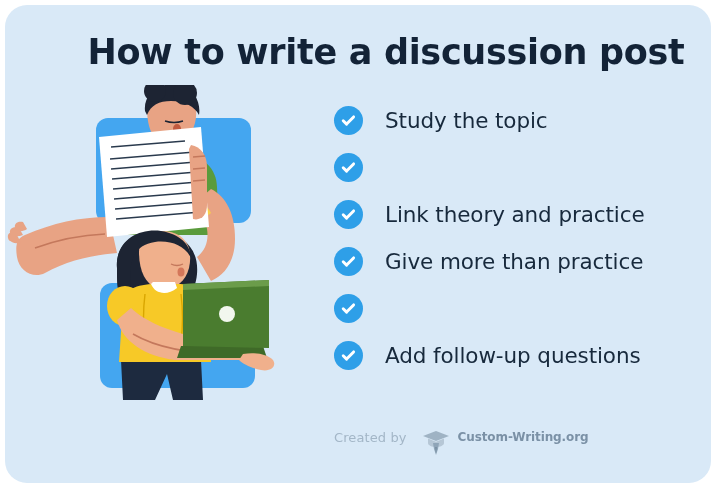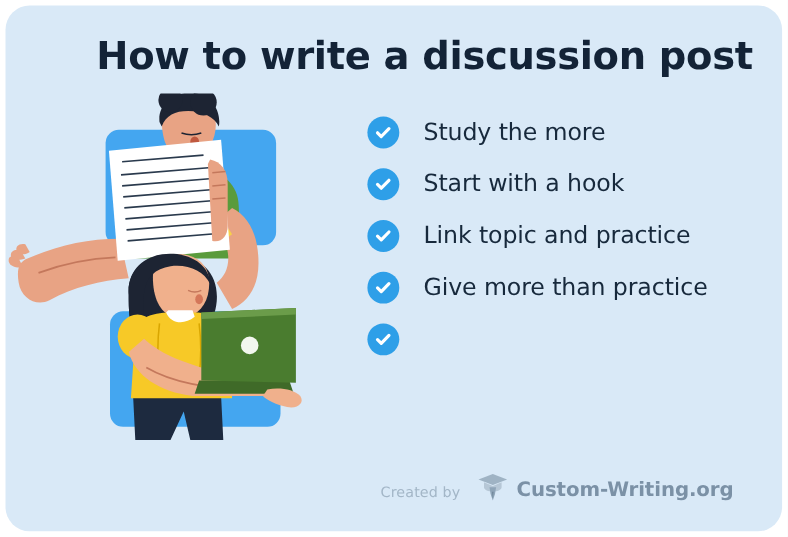--- a/index.html
+++ b/index.html
@@ -95,43 +95,42 @@
     white-space: nowrap;
     letter-spacing: -0.1px;
   }
 
   
   .footer {
     position: absolute;
     left: 329px;
     top: 425px;
     display: flex;
-    align-items: flex-end;
+    align-items: flex-start;
     height: 26px;
-    margin-left: 12px;
   }
   .footer-created {
     font-family: "DejaVu Sans", sans-serif;
     font-size: 13px;
     color: #a3b6c7;
     letter-spacing: 0.1px;
   }
   .footer-logo {
     width: 30px;
     height: 26px;
     margin-left: 14px;
     margin-right: 7px;
     display: flex;
     align-items: center;
     justify-content: center;
   }
   .footer-brand {
     font-family: "DejaVu Sans", sans-serif;
     font-weight: bold;
-    font-size: 18px;
+    font-size: 12px;
     color: #7b91a6;
     letter-spacing: -0.1px;
   }
 </style>
 </head>
 <body>
 
 <div id="infographic">
   <div class="card">
 
@@ -226,59 +225,66 @@
     </div>
 
     <div class="list">
 
       <div class="row">
         <span class="badge">
           <svg width="17" height="17" viewBox="0 0 17 17">
               <path d="M3.2 8.7 L6.6 12.1 L13.6 4.9" stroke="#ffffff" stroke-width="2.9" fill="none" stroke-linecap="round" stroke-linejoin="round"></path>
             </svg>
         </span>
-        <span class="row-label">Study the more</span>
-      </div>
-
-
-      <div class="row">
-        <span class="badge">
-          <svg width="17" height="17" viewBox="0 0 17 17">
-              <path d="M3.2 8.7 L6.6 12.1 L13.6 4.9" stroke="#ffffff" stroke-width="2.9" fill="none" stroke-linecap="round" stroke-linejoin="round"></path>
-            </svg>
-        </span>
-        <span class="row-label">Start with a hook</span>
-      </div>
-
-      <div class="row">
-        <span class="badge">
-          <svg width="17" height="17" viewBox="0 0 17 17">
-              <path d="M3.2 8.7 L6.6 12.1 L13.6 4.9" stroke="#ffffff" stroke-width="2.9" fill="none" stroke-linecap="round" stroke-linejoin="round"></path>
-            </svg>
-        </span>
-        <span class="row-label">Link topic and practice</span>
+        <span class="row-label">Study the topic</span>
+      </div>
+
+
+      <div class="row">
+        <span class="badge">
+          <svg width="17" height="17" viewBox="0 0 17 17">
+              <path d="M3.2 8.7 L6.6 12.1 L13.6 4.9" stroke="#ffffff" stroke-width="2.9" fill="none" stroke-linecap="round" stroke-linejoin="round"></path>
+            </svg>
+        </span>
+      </div>
+
+      <div class="row">
+        <span class="badge">
+          <svg width="17" height="17" viewBox="0 0 17 17">
+              <path d="M3.2 8.7 L6.6 12.1 L13.6 4.9" stroke="#ffffff" stroke-width="2.9" fill="none" stroke-linecap="round" stroke-linejoin="round"></path>
+            </svg>
+        </span>
+        <span class="row-label">Link theory and practice</span>
       </div>
 
       <div class="row">
         <span class="badge">
           <svg width="17" height="17" viewBox="0 0 17 17">
               <path d="M3.2 8.7 L6.6 12.1 L13.6 4.9" stroke="#ffffff" stroke-width="2.9" fill="none" stroke-linecap="round" stroke-linejoin="round"></path>
             </svg>
         </span>
         <span class="row-label">Give more than practice</span>
       </div>
 
       <div class="row">
         <span class="badge">
           <svg width="17" height="17" viewBox="0 0 17 17">
               <path d="M3.2 8.7 L6.6 12.1 L13.6 4.9" stroke="#ffffff" stroke-width="2.9" fill="none" stroke-linecap="round" stroke-linejoin="round"></path>
             </svg>
         </span>
       </div>
 
+      <div class="row">
+        <span class="badge">
+          <svg width="17" height="17" viewBox="0 0 17 17">
+              <path d="M3.2 8.7 L6.6 12.1 L13.6 4.9" stroke="#ffffff" stroke-width="2.9" fill="none" stroke-linecap="round" stroke-linejoin="round"></path>
+            </svg>
+        </span>
+        <span class="row-label">Add follow-up questions</span>
+      </div>
     </div>
 
     <div class="footer">
       <span class="footer-created">Created by</span>
 
       <span class="footer-logo">
         <svg width="28" height="26" viewBox="0 0 28 26">
           <path d="M14 1 L27 6 L14 11 L1 6 Z" fill="#9fb3c4"></path>
           <path d="M6 8.5 L6 13 C6 15.5 10 17 14 17 C18 17 22 15.5 22 13 L22 8.5 L14 11.8 Z" fill="#b6c7d6"></path>
           <path d="M11 13 L17 13 L16 19 L14 25 L12 19 Z" fill="#8fa5b8"></path>

